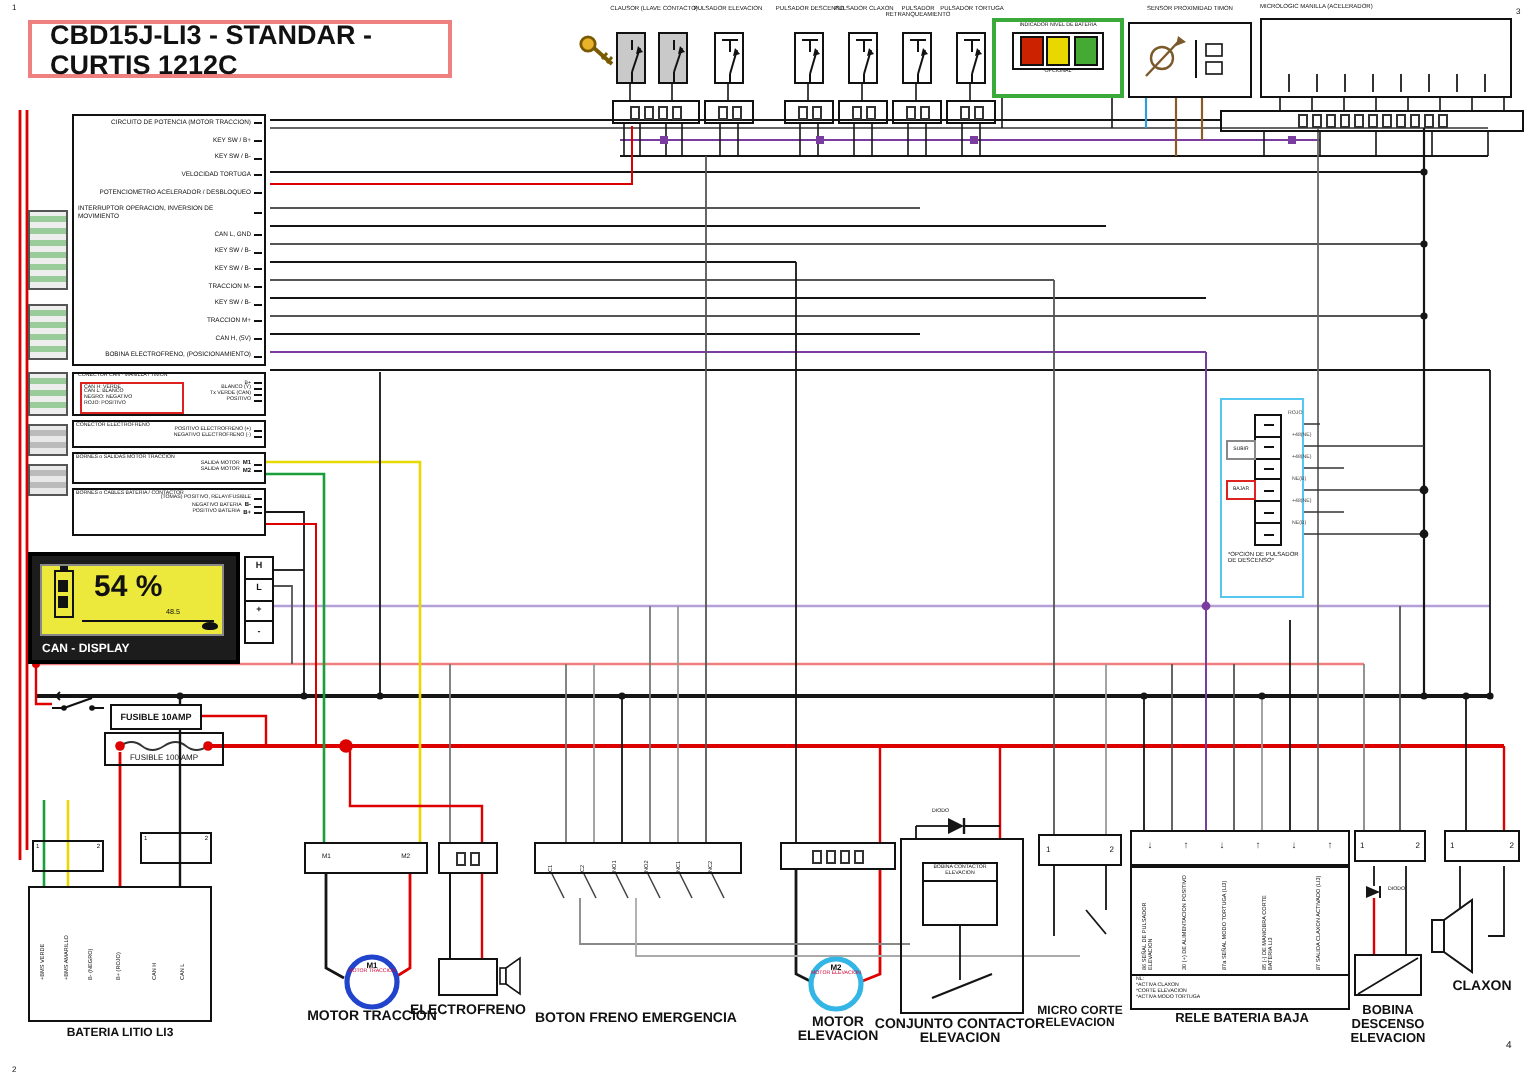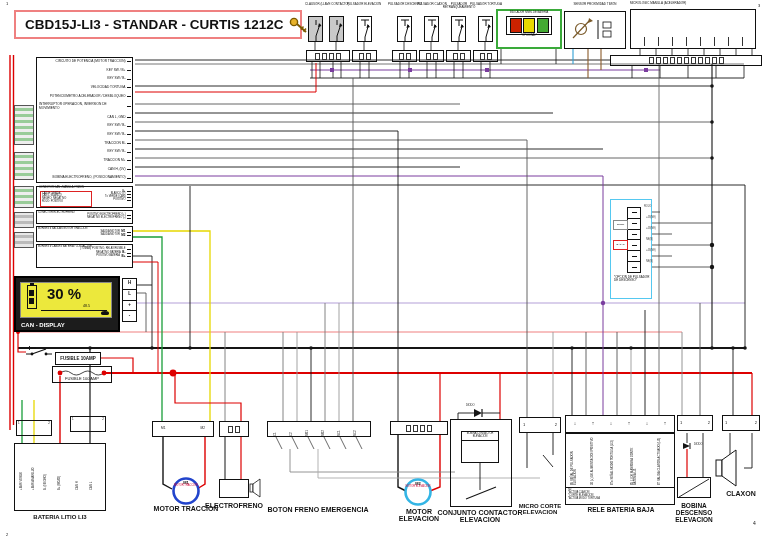--- a/index.html
+++ b/index.html
@@ -239,21 +239,21 @@
           <circle cx="173" cy="373" r="3.4"></circle>
     </g>
   </g>
 </svg>
 
 <div class="abs t4" style="left:6px;top:2px;">1</div>
 <div class="abs t4" style="left:758px;top:4px;">3</div>
 <div class="abs t4" style="left:6px;top:533px;">2</div>
 <div class="abs t5" style="left:753px;top:521px;">4</div>
 
-<div class="abs" style="left:14px;top:10px;width:288px;height:29px;border:2px solid #ef8080;background:#fff;display:flex;align-items:center;padding-left:9px;box-sizing:border-box;">
+<div class="abs" style="left:14px;top:10px;width:212px;height:29px;border:2px solid #ef8080;background:#fff;display:flex;align-items:center;padding-left:9px;box-sizing:border-box;">
   <span class="bold" style="font-size:13.5px;">CBD15J-LI3 -  STANDAR - CURTIS 1212C</span>
 </div>
 
 <svg class="abs" style="left:288px;top:16px;" width="22" height="22" xmlns="http://www.w3.org/2000/svg">
   <circle cx="6" cy="6" r="3.6" fill="#e8b32a" stroke="#7a5a00" stroke-width="1.4"></circle>
   <line x1="9" y1="8" x2="18" y2="16" stroke="#7a5a00" stroke-width="2"></line>
   <line x1="13" y1="13.5" x2="15.5" y2="10.5" stroke="#7a5a00" stroke-width="1.4"></line>
   <line x1="15.5" y1="15.5" x2="18" y2="12.5" stroke="#7a5a00" stroke-width="1.4"></line>
 </svg>
 
@@ -554,21 +554,21 @@
       </div>
 </div>
 
 <div class="abs" style="left:14px;top:276px;width:106px;height:56px;background:#1c1c1c;border:2px solid #000;box-sizing:border-box;">
   <div class="abs" style="left:4px;top:4px;width:92px;height:36px;background:#ece83c;border:1px solid #888;box-sizing:border-box;">
     <div class="abs" style="left:6px;top:2px;width:10px;height:24px;border:1.5px solid #111;box-sizing:border-box;">
       <div class="abs" style="left:2px;top:-3px;width:4px;height:2px;background:#111;"></div>
       <div class="abs" style="left:1px;top:4px;width:5px;height:6px;background:#111;"></div>
       <div class="abs" style="left:1px;top:12px;width:5px;height:6px;background:#111;"></div>
     </div>
-    <div class="abs bold" style="left:26px;top:2px;font-size:15px;">30 %</div>
+    <div class="abs bold" style="left:26px;top:2px;font-size:15px;">54 %</div>
     <div class="abs" style="left:20px;top:27px;width:66px;height:0;border-top:1.8px solid #111;"></div>
     <div class="abs" style="left:62px;top:21px;font-size:3.6px;">48.5</div>
     <div class="abs" style="left:80px;top:28px;width:8px;height:4px;background:#111;border-radius:50% 50% 40% 40%;"></div>
   </div>
   <div class="abs bold" style="left:5px;top:44px;color:#fff;font-size:6px;">CAN - DISPLAY</div>
 </div>
 <div class="abs" style="left:122px;top:278px;width:15px;height:44px;border:1px solid #111;background:#fff;box-sizing:border-box;display:flex;flex-direction:column;">
   <div class="cell t45 bold" style="flex:1;">H</div>
   <div class="cell t45 bold" style="flex:1;">L</div>
   <div class="cell t45 bold" style="flex:1;">+</div>

